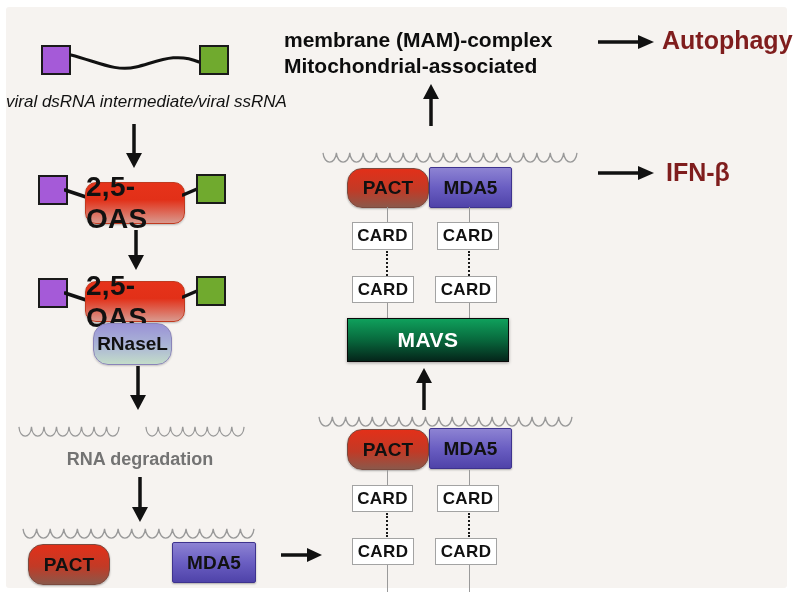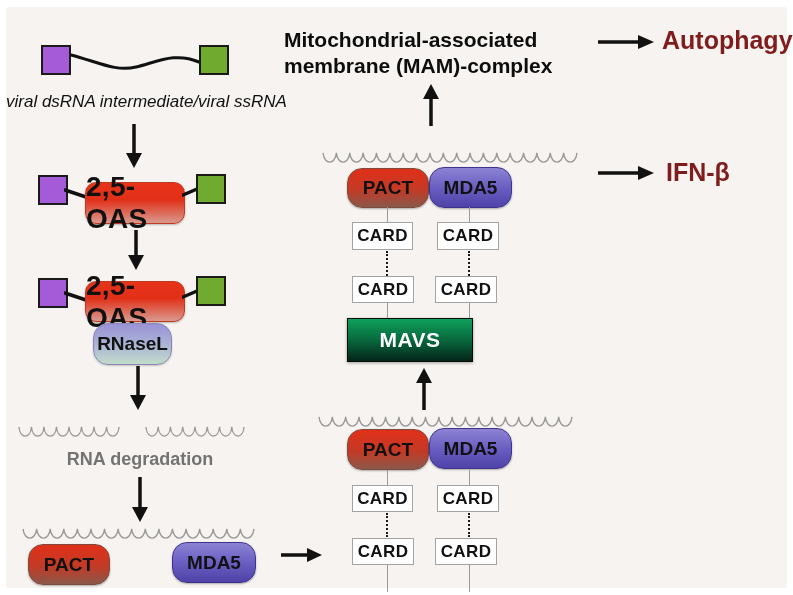--- a/index.html
+++ b/index.html
@@ -38,21 +38,21 @@
     border:1px solid #8a84b8;
     box-shadow:0 1px 2px rgba(0,0,0,.2);
   }
   .pact{
     border-radius:15px;font-size:19px;
     background:linear-gradient(180deg,#e23019 0%,#c23a26 55%,#8b584a 100%);
     border:1px solid #7c4a3e;
     box-shadow:0 1px 2px rgba(0,0,0,.3);
   }
   .mda5{
-    border-radius:15px;font-size:19px;
+    border-radius:2px;font-size:19px;
     background:linear-gradient(180deg,#8d83d3 0%,#6a5ec2 50%,#4f43a9 100%);
     border:1px solid #3e338e;
     box-shadow:0 1px 2px rgba(0,0,0,.3);
   }
   .mavs{
     position:absolute;display:flex;align-items:center;justify-content:center;
     background:linear-gradient(180deg,#0fa05c 0%,#086b3e 48%,#04251a 100%);
     border:1px solid #0a0a0a;color:#fff;font-weight:bold;font-size:21px;
     letter-spacing:.5px;box-sizing:border-box;
     box-shadow:0 1px 3px rgba(0,0,0,.35);
@@ -159,22 +159,22 @@
   <div class="pill mda5" style="left:172px;top:542px;width:84px;height:41px;">
     <span>MDA5</span>
   </div>
 
   <svg class="arrow abs" style="left:281px;top:545px;" width="42" height="20">
     <line x1="0" y1="10" x2="27" y2="10" stroke-width="3.5"></line>
       <polygon points="26,3 26,17 41,10"></polygon>
   </svg>
 
   <div class="title" style="left:284px;top:27px;">
+    <div>membrane (MAM)-complex</div>
     <div>Mitochondrial-associated</div>
-    <div>membrane (MAM)-complex</div>
   </div>
 
   <svg class="arrow abs" style="left:421px;top:84px;" width="20" height="42">
     <polygon points="10,0 2,15 18,15"></polygon>
       <line x1="10" y1="13" x2="10" y2="42" stroke-width="3.5"></line>
   </svg>
 
   <svg class="wavy" style="left:322px;top:150px;width:256px;height:17px;" viewBox="0 0 249 18" preserveAspectRatio="none">
       <path d="M1,3 c1,13 12,13 13,0 c1,13 12,13 13,0 c1,13 12,13 13,0 c1,13 12,13 13,0 c1,13 12,13 13,0 c1,13 12,13 13,0 c1,13 12,13 13,0 c1,13 12,13 13,0 c1,13 12,13 13,0 c1,13 12,13 13,0 c1,13 12,13 13,0 c1,13 12,13 13,0 c1,13 12,13 13,0 c1,13 12,13 13,0 c1,13 12,13 13,0 c1,13 12,13 13,0 c1,13 12,13 13,0 c1,13 12,13 13,0 c1,13 12,13 13,0" vector-effect="non-scaling-stroke"></path>
     </svg>
@@ -201,21 +201,21 @@
   <div class="card" style="left:352px;top:276px;width:62px;height:27px;">
     <span>CARD</span>
   </div>
   <div class="card" style="left:435px;top:276px;width:62px;height:27px;">
     <span>CARD</span>
   </div>
 
   <div class="conn-gray" style="left:387px;top:303px;height:15px;"></div>
   <div class="conn-gray" style="left:469px;top:303px;height:15px;"></div>
 
-  <div class="mavs" style="left:347px;top:318px;width:126px;height:44px;">
+  <div class="mavs" style="left:347px;top:318px;width:162px;height:44px;">
     <span>MAVS</span>
   </div>
 
   <svg class="arrow abs" style="left:414px;top:368px;" width="20" height="42">
     <polygon points="10,0 2,15 18,15"></polygon>
       <line x1="10" y1="13" x2="10" y2="42" stroke-width="3.5"></line>
   </svg>
 
   <svg class="wavy" style="left:318px;top:414px;width:255px;height:17px;" viewBox="0 0 249 18" preserveAspectRatio="none">
       <path d="M1,3 c1,13 12,13 13,0 c1,13 12,13 13,0 c1,13 12,13 13,0 c1,13 12,13 13,0 c1,13 12,13 13,0 c1,13 12,13 13,0 c1,13 12,13 13,0 c1,13 12,13 13,0 c1,13 12,13 13,0 c1,13 12,13 13,0 c1,13 12,13 13,0 c1,13 12,13 13,0 c1,13 12,13 13,0 c1,13 12,13 13,0 c1,13 12,13 13,0 c1,13 12,13 13,0 c1,13 12,13 13,0 c1,13 12,13 13,0 c1,13 12,13 13,0" vector-effect="non-scaling-stroke"></path>

